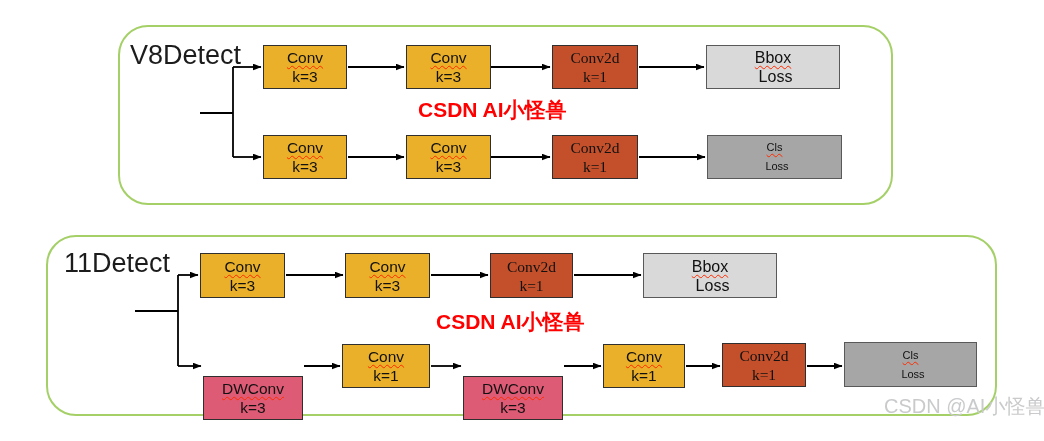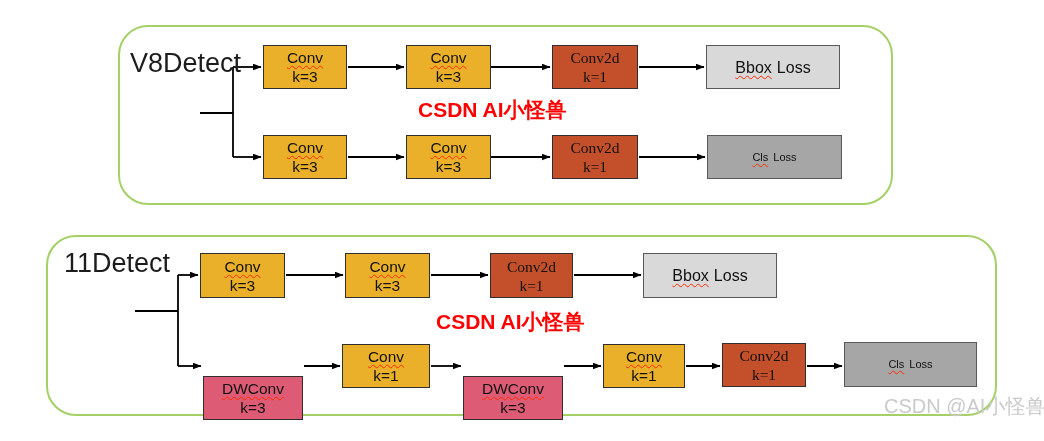--- a/index.html
+++ b/index.html
@@ -41,21 +41,21 @@
   .n-dwconv {background:var(--dwconv-pink,#DE5B76);margin-top:32px;}
   .n-bbox   {background:var(--bbox-gray,#D9D9D9);border-color:#595959;font-size:16px;}
   .n-cls    {background:var(--cls-gray,#A6A6A6);border-color:#595959;font-size:11px;}
   .squiggle{
     text-decoration-line:underline;
     text-decoration-style:wavy;
     text-decoration-color:var(--squiggle-red,#FF2A00);
     text-decoration-thickness:1px;
     text-underline-offset:2px;
   }
-  .loss-row{display:flex;flex-direction:row;}
+  .loss-row{display:flex;flex-direction:column;}
   .loss-row .w2{margin-left:5px;}
   .watermark{
     position:absolute;
     font-size:21px;
     font-weight:bold;
     color:var(--watermark-red,#FF0000);
     white-space:nowrap;
   }
   .footer-watermark{
     position:absolute;
@@ -95,21 +95,21 @@
     <line x1="574" y1="275" x2="641" y2="275" marker-end="url(#arrowhead)"></line>
     <line x1="178" y1="366" x2="201" y2="366" marker-end="url(#arrowhead)"></line>
     <line x1="304" y1="366" x2="340" y2="366" marker-end="url(#arrowhead)"></line>
     <line x1="431" y1="366" x2="461" y2="366" marker-end="url(#arrowhead)"></line>
     <line x1="564" y1="366" x2="601" y2="366" marker-end="url(#arrowhead)"></line>
     <line x1="686" y1="366" x2="720" y2="366" marker-end="url(#arrowhead)"></line>
     <line x1="807" y1="366" x2="842" y2="366" marker-end="url(#arrowhead)"></line>
   </svg>
 
   <div class="panel" style="left:118px;top:25px;width:771px;height:176px;"></div>
-  <div class="panel-title" style="left:130px;top:40px;margin-top:8px;">V8Detect</div>
+  <div class="panel-title" style="left:130px;top:40px;">V8Detect</div>
   <div class="watermark" style="left:418px;top:96px;">CSDN AI小怪兽</div>
 
   <div class="node n-conv" style="left:263px;top:45px;width:84px;height:44px;">
     <span class="squiggle">Conv</span>
     <span>k=3</span>
   </div>
   <div class="node n-conv" style="left:406px;top:45px;width:85px;height:44px;">
     <span class="squiggle">Conv</span>
     <span>k=3</span>
   </div>

